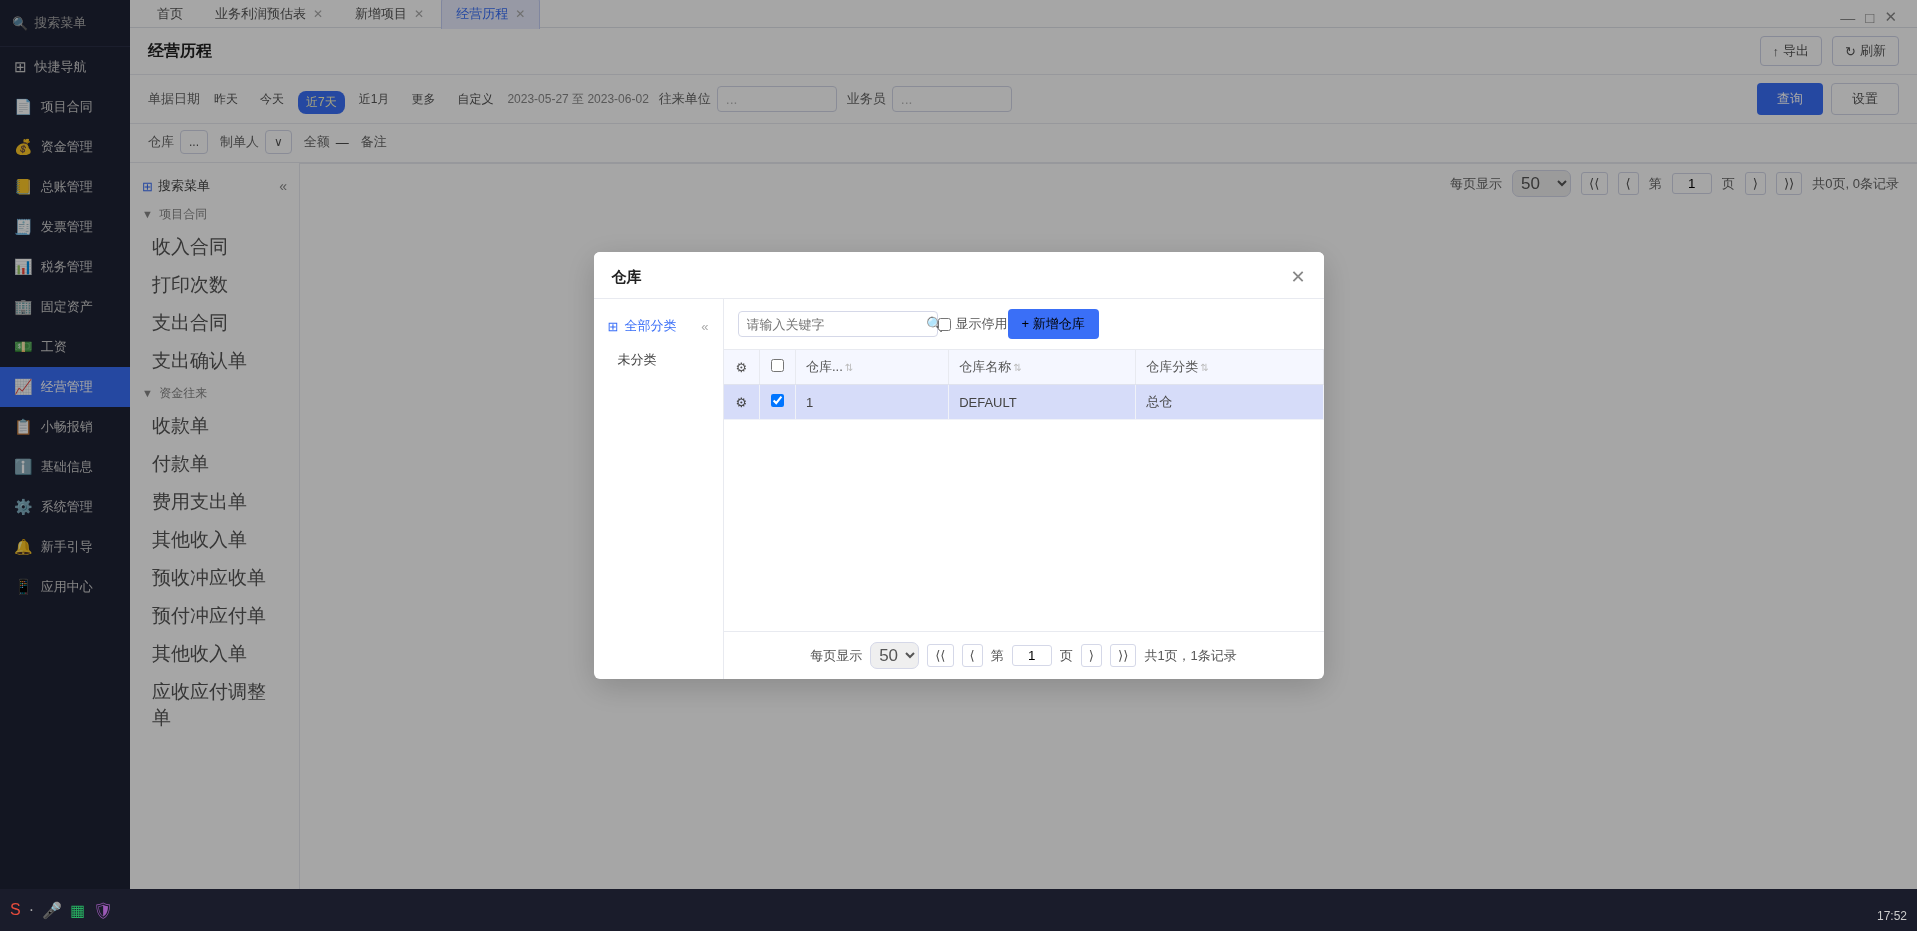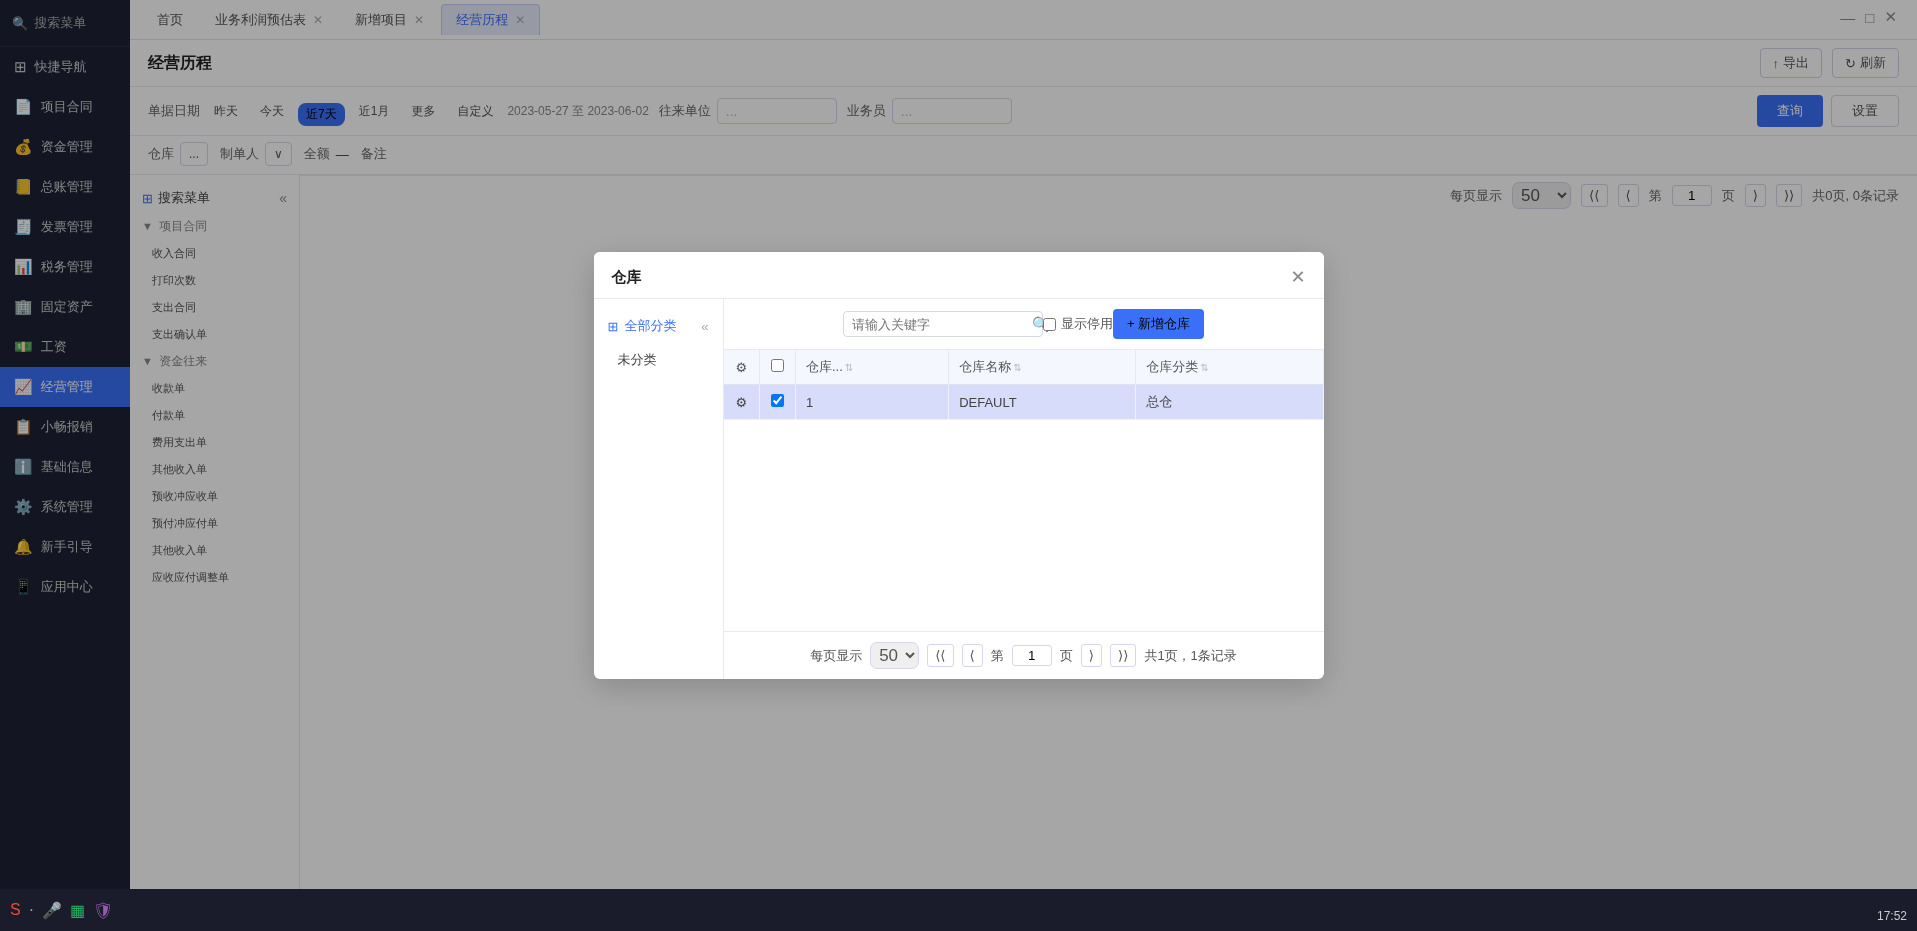--- a/index.html
+++ b/index.html
@@ -29,21 +29,21 @@
     .sidebar-bottom-icon { color: #888; cursor: pointer; }
 
     
     .main {
       margin-left: 130px; display: flex; flex-direction: column; height: 931px;
     }
 
     
     .tabbar {
       display: flex; align-items: center; background: #fff;
-      border-bottom: 1px solid #e0e3ea; padding: 0 12px; height: 40px;
+      border-bottom: 1px solid #e0e3ea; padding: 0 12px; height: 28px;
       gap: 2px;
     }
     .tab {
       display: flex; align-items: center; gap: 5px;
       padding: 6px 14px; border-radius: 4px 4px 0 0;
       cursor: pointer; font-size: 13px; color: #555;
       border: 1px solid transparent; border-bottom: none;
     }
     .tab.active {
       background: #e8ecfd; color: #3a6ff7;
@@ -75,21 +75,21 @@
     .filter-bar {
       background: #fff; padding: 8px 18px; border-bottom: 1px solid #e8eaf0;
       display: flex; flex-wrap: wrap; gap: 10px; align-items: center;
     }
     .filter-group { display: flex; align-items: center; gap: 6px; }
     .filter-label { color: #666; font-size: 13px; white-space: nowrap; }
     .date-btn {
       padding: 3px 8px; border-radius: 3px; font-size: 12px;
       cursor: pointer; border: none; background: transparent; color: #555;
     }
-    .date-btn.active { background: #3a6ff7; color: #000000; border-radius: 8px; margin-top: 6px; }
+    .date-btn.active { background: #3a6ff7; color: #fef9c3; border-radius: 8px; margin-top: 6px; }
     .date-range { font-size: 12px; color: #888; }
     .filter-select {
       display: flex; align-items: center; gap: 4px;
       border: 1px solid #d5d8e8; border-radius: 4px; padding: 4px 8px;
       cursor: pointer; font-size: 12px; color: #555; background: #fff; min-width: 120px;
     }
     .filter-dots { color: #bbb; font-size: 14px; }
 
     
     .filter-bar2 {
@@ -112,21 +112,21 @@
     }
     .left-panel-header {
       display: flex; align-items: center; justify-content: space-between;
       padding: 6px 12px; font-size: 13px; color: #444; font-weight: 500;
     }
     .left-panel-collapse { cursor: pointer; color: #888; font-size: 14px; }
     .left-panel-group-label {
       padding: 5px 12px; color: #888; font-size: 12px;
     }
     .left-panel-sub-item {
-      padding: 6px 22px; font-size: 11px; color: #555; cursor: pointer;
+      padding: 6px 22px; font-size: 19px; color: #555; cursor: pointer;
     }
     .expand-icon { font-size: 11px; color: #888; margin-right: 3px; }
 
     
     .table-area { flex: 1; overflow: auto; background: #fff; }
     .data-table { width: 100%; border-collapse: collapse; font-size: 13px; }
     .data-table th {
       background: #f5f7ff; padding: 8px 10px; text-align: left;
       border-bottom: 1px solid #e0e3ee; color: #555; white-space: nowrap;
       border-right: 1px solid #e8eaf0;
@@ -179,21 +179,21 @@
       padding: 8px 14px; font-size: 13px; color: #444; cursor: pointer;
     }
     .modal-tree-item.active { color: #3a6ff7; }
     .modal-tree-collapse { cursor: pointer; color: #aaa; font-size: 13px; margin-left: auto; }
 
     
     .modal-content-right { flex: 1; display: flex; flex-direction: column; }
 
     
     .modal-toolbar {
-      display: flex; align-items: center; justify-content: center;
+      display: flex; align-items: center; justify-content: flex-start;
       padding: 10px 14px; border-bottom: 1px solid #e8eaf0;
     }
     .search-box {
       display: flex; align-items: center; gap: 4px;
       border: 1px solid #d5d8e8; border-radius: 4px; padding: 4px 8px;
       width: 200px; background: #fff;
     }
     .search-box input { border: none; outline: none; font-size: 13px; flex: 1; color: #555; }
     .search-icon { color: #aaa; font-size: 14px; }
     .checkbox-label { display: flex; align-items: center; gap: 5px; font-size: 13px; color: #555; }

